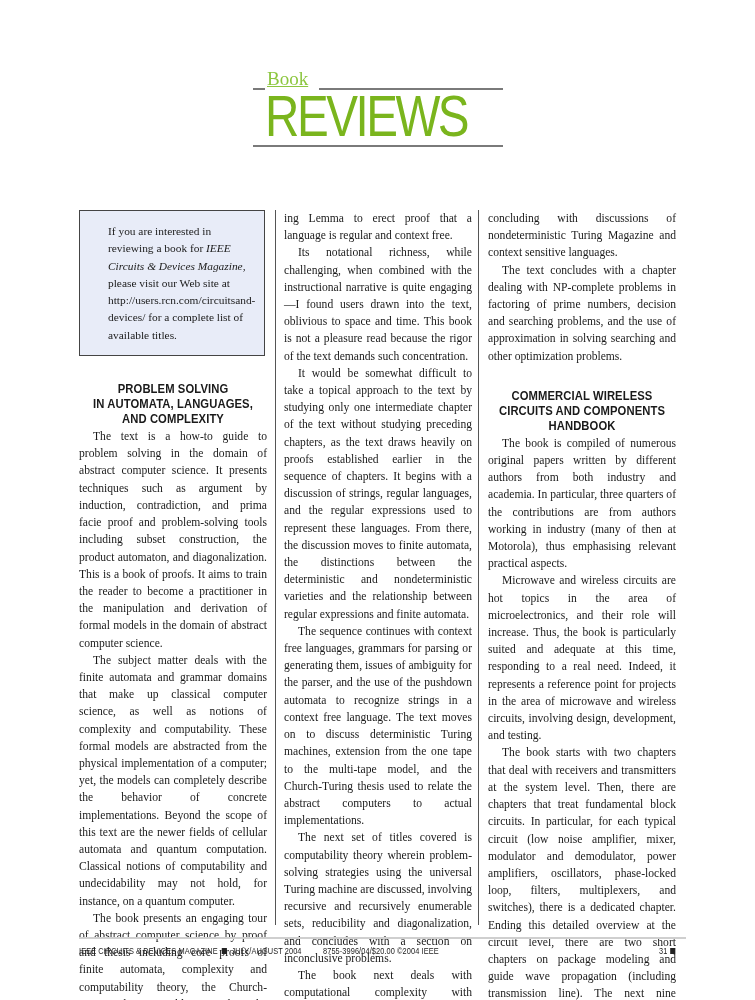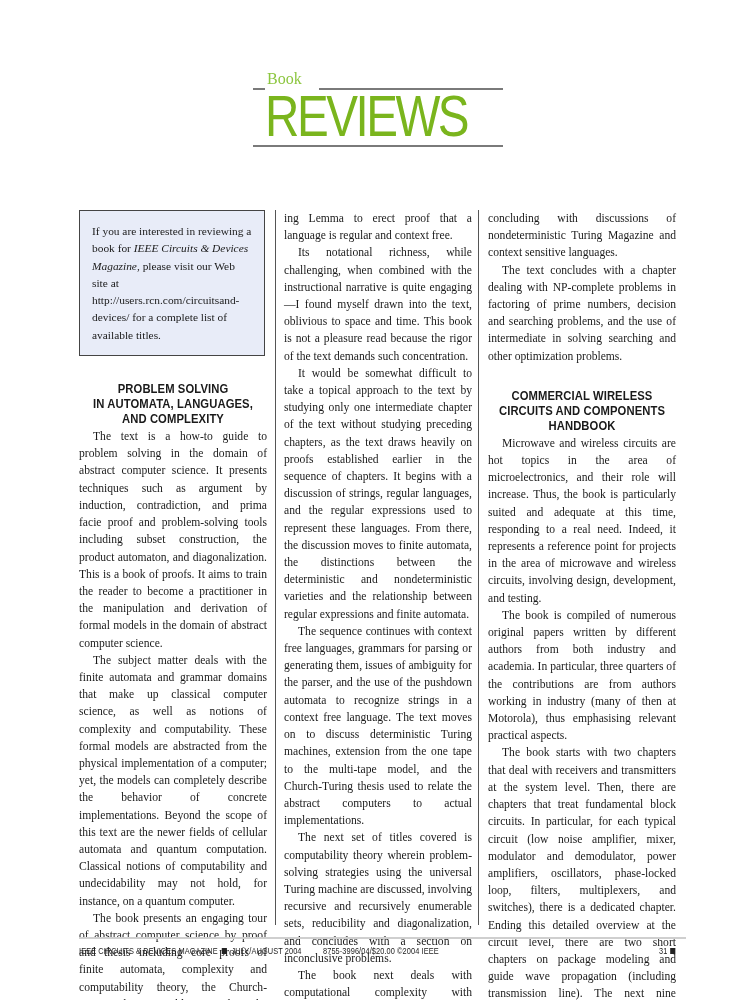--- a/index.html
+++ b/index.html
@@ -5,34 +5,34 @@
     html, body { margin: 0; padding: 0; }
     body {
       width: 755px; height: 1000px; background: #ffffff;
       position: relative; overflow: hidden;
       font-family: "Liberation Serif", "DejaVu Serif", serif;
       color: #1a1a1a;
     }
     .masthead { position: absolute; left: 253px; top: 66px; width: 250px; height: 82px; }
     .masthead .rule-top { position: absolute; left: 0; top: 22px; width: 12px; height: 2px; background: #7a7a7a; }
     .masthead .rule-top2 { position: absolute; left: 66px; top: 22px; width: 184px; height: 2px; background: #7a7a7a; }
-    .masthead .book { position: absolute; left: 14px; top: 2px; font-family: "Liberation Serif", serif; font-size: 16px; color: #8cc63f; line-height: 22px; }
+    .masthead .book { position: absolute; left: 14px; top: 2px; font-family: "Liberation Serif", serif; font-size: 19px; color: #8cc63f; line-height: 22px; text-decoration: underline; }
     .masthead .reviews { position: absolute; left: 12px; top: 22px; font-family: "Liberation Sans", sans-serif; font-size: 58px; color: #7ab51d; letter-spacing: -3px; line-height: 56px; transform: scaleX(0.82); transform-origin: left top; font-weight: normal; }
     .masthead .rule-bottom { position: absolute; left: 0; top: 79px; width: 250px; height: 2px; background: #7a7a7a; }
 
     .col { position: absolute; top: 210px; width: 188px; font-size: 11.6px; line-height: 17.2px; text-align: justify; hyphens: manual; }
     .col1 { left: 79px; }
     .col2 { left: 284px; }
     .col3 { left: 488px; }
     .vrule { position: absolute; top: 210px; width: 1px; background: #555; height: 715px; }
     .vrule.v1 { left: 275px; }
     .vrule.v2 { left: 478px; }
 
     .infobox {
-      background: #e8ecf8; border: 1.3px solid #444; padding: 12px 12px 11px 12px;
+      background: #e8ecf8; border: 1.3px solid #444; padding: 12px 12px 11px 28px;
       font-size: 11.4px; line-height: 17.3px; text-align: left; margin-bottom: 26px;
       box-sizing: border-box; width: 186px;
     }
     .infobox i { font-style: italic; }
 
     h2.title {
       font-family: "Liberation Sans", "DejaVu Sans", sans-serif; font-weight: bold;
       font-size: 12.5px; line-height: 15px; text-align: center; margin: 0 0 1px 0;
       letter-spacing: 0.1px; transform: scaleX(0.9); transform-origin: center;
     }
@@ -73,38 +73,38 @@
     <span>IN AUTOMATA, LANGUAGES,</span><br>
     <span>AND COMPLEXITY</span>
   </h2>
   <p class="body">The text is a how-to guide to problem solving in the domain of abstract computer science. It presents techniques such as argument by induction, contradiction, and prima facie proof and problem-solving tools including subset construction, the product automaton, and diagonalization. This is a book of proofs. It aims to train the reader to become a practitioner in the manipulation and derivation of formal models in the domain of abstract computer science.</p>
   <p class="body">The subject matter deals with the finite automata and grammar domains that make up classical computer science, as well as notions of complexity and computability. These formal models are abstracted from the physical implementation of a computer; yet, the models can completely describe the behavior of concrete implementations. Beyond the scope of this text are the newer fields of cellular automata and quantum computation. Classical notions of computability and undecidability may not hold, for instance, on a quantum computer.</p>
   <p class="body">The book presents an engaging tour of abstract computer science by proof and thesis including core proofs of finite automata, complexity and computability theory, the Church-Turing thesis, problems within the complexity class NP, Cooke's theorem, and the use of Pump-</p>
 </div>
 
 <div class="col col2">
   <p class="cont">ing Lemma to erect proof that a language is regular and context free.</p>
-  <p class="body">Its notational richness, while challenging, when combined with the instructional narrative is quite engaging—I found myself drawn into the text, oblivious to space and time. This book is not a pleasure read because the rigor of the text demands such concentration.</p>
+  <p class="body">Its notational richness, while challenging, when combined with the instructional narrative is quite engaging—I found users drawn into the text, oblivious to space and time. This book is not a pleasure read because the rigor of the text demands such concentration.</p>
   <p class="body">It would be somewhat difficult to take a topical approach to the text by studying only one intermediate chapter of the text without studying preceding chapters, as the text draws heavily on proofs established earlier in the sequence of chapters. It begins with a discussion of strings, regular languages, and the regular expressions used to represent these languages. From there, the discussion moves to finite automata, the distinctions between the deterministic and nondeterministic varieties and the relationship between regular expressions and finite automata.</p>
   <p class="body">The sequence continues with context free languages, grammars for parsing or generating them, issues of ambiguity for the parser, and the use of the pushdown automata to recognize strings in a context free language. The text moves on to discuss deterministic Turing machines, extension from the one tape to the multi-tape model, and the Church-Turing thesis used to relate the abstract computers to actual implementations.</p>
   <p class="body">The next set of titles covered is computability theory wherein problem-solving strategies using the universal Turing machine are discussed, involving recursive and recursively enumerable sets, reducibility and diagonalization, and concludes with a section on inconclusive problems.</p>
   <p class="body">The book next deals with computational complexity with coverage of asymptotic growth rates, time and space complexity, and Hierarchy Theorems,</p>
 </div>
 
 <div class="col col3">
   <p class="cont">concluding with discussions of nondeterministic Turing Magazine and context sensitive languages.</p>
-  <p class="body">The text concludes with a chapter dealing with NP-complete problems in factoring of prime numbers, decision and searching problems, and the use of intermediate in solving searching and other optimization problems.</p>
+  <p class="body">The text concludes with a chapter dealing with NP-complete problems in factoring of prime numbers, decision and searching problems, and the use of approximation in solving searching and other optimization problems.</p>
   <div class="gap"></div>
   <h2 class="title">
     <span>COMMERCIAL WIRELESS</span><br>
     <span>CIRCUITS AND COMPONENTS</span><br>
     <span>HANDBOOK</span>
   </h2>
+  <p class="body">The book is compiled of numerous original papers written by different authors from both industry and academia. In particular, three quarters of the contributions are from authors working in industry (many of then at Motorola), thus emphasising relevant practical aspects.</p>
   <p class="body">Microwave and wireless circuits are hot topics in the area of microelectronics, and their role will increase. Thus, the book is particularly suited and adequate at this time, responding to a real need. Indeed, it represents a reference point for projects in the area of microwave and wireless circuits, involving design, development, and testing.</p>
-  <p class="body">The book is compiled of numerous original papers written by different authors from both industry and academia. In particular, three quarters of the contributions are from authors working in industry (many of then at Motorola), thus emphasising relevant practical aspects.</p>
   <p class="body">The book starts with two chapters that deal with receivers and transmitters at the system level. Then, there are chapters that treat fundamental block circuits. In particular, for each typical circuit (low noise amplifier, mixer, modulator and demodulator, power amplifiers, oscillators, phase-locked loop, filters, multiplexers, and switches), there is a dedicated chapter. Ending this detailed overview at the circuit level, there are two short chapters on package modeling and guide wave propagation (including transmission line). The next nine chapters are devoted to introducing and discussing important matters regarding measurement and</p>
 </div>
 
 <div class="footer-rule"></div>
 <div class="footer left">
   <span>IEEE CIRCUITS &amp; DEVICES MAGAZINE</span><span class="sq"></span><span>JULY/AUGUST 2004</span>
 </div>
 <div class="footer mid">8755-3996/04/$20.00 ©2004 IEEE</div>
 <div class="footer right">
   <span>31</span><span class="sq" style="margin-left:3px;"></span>

